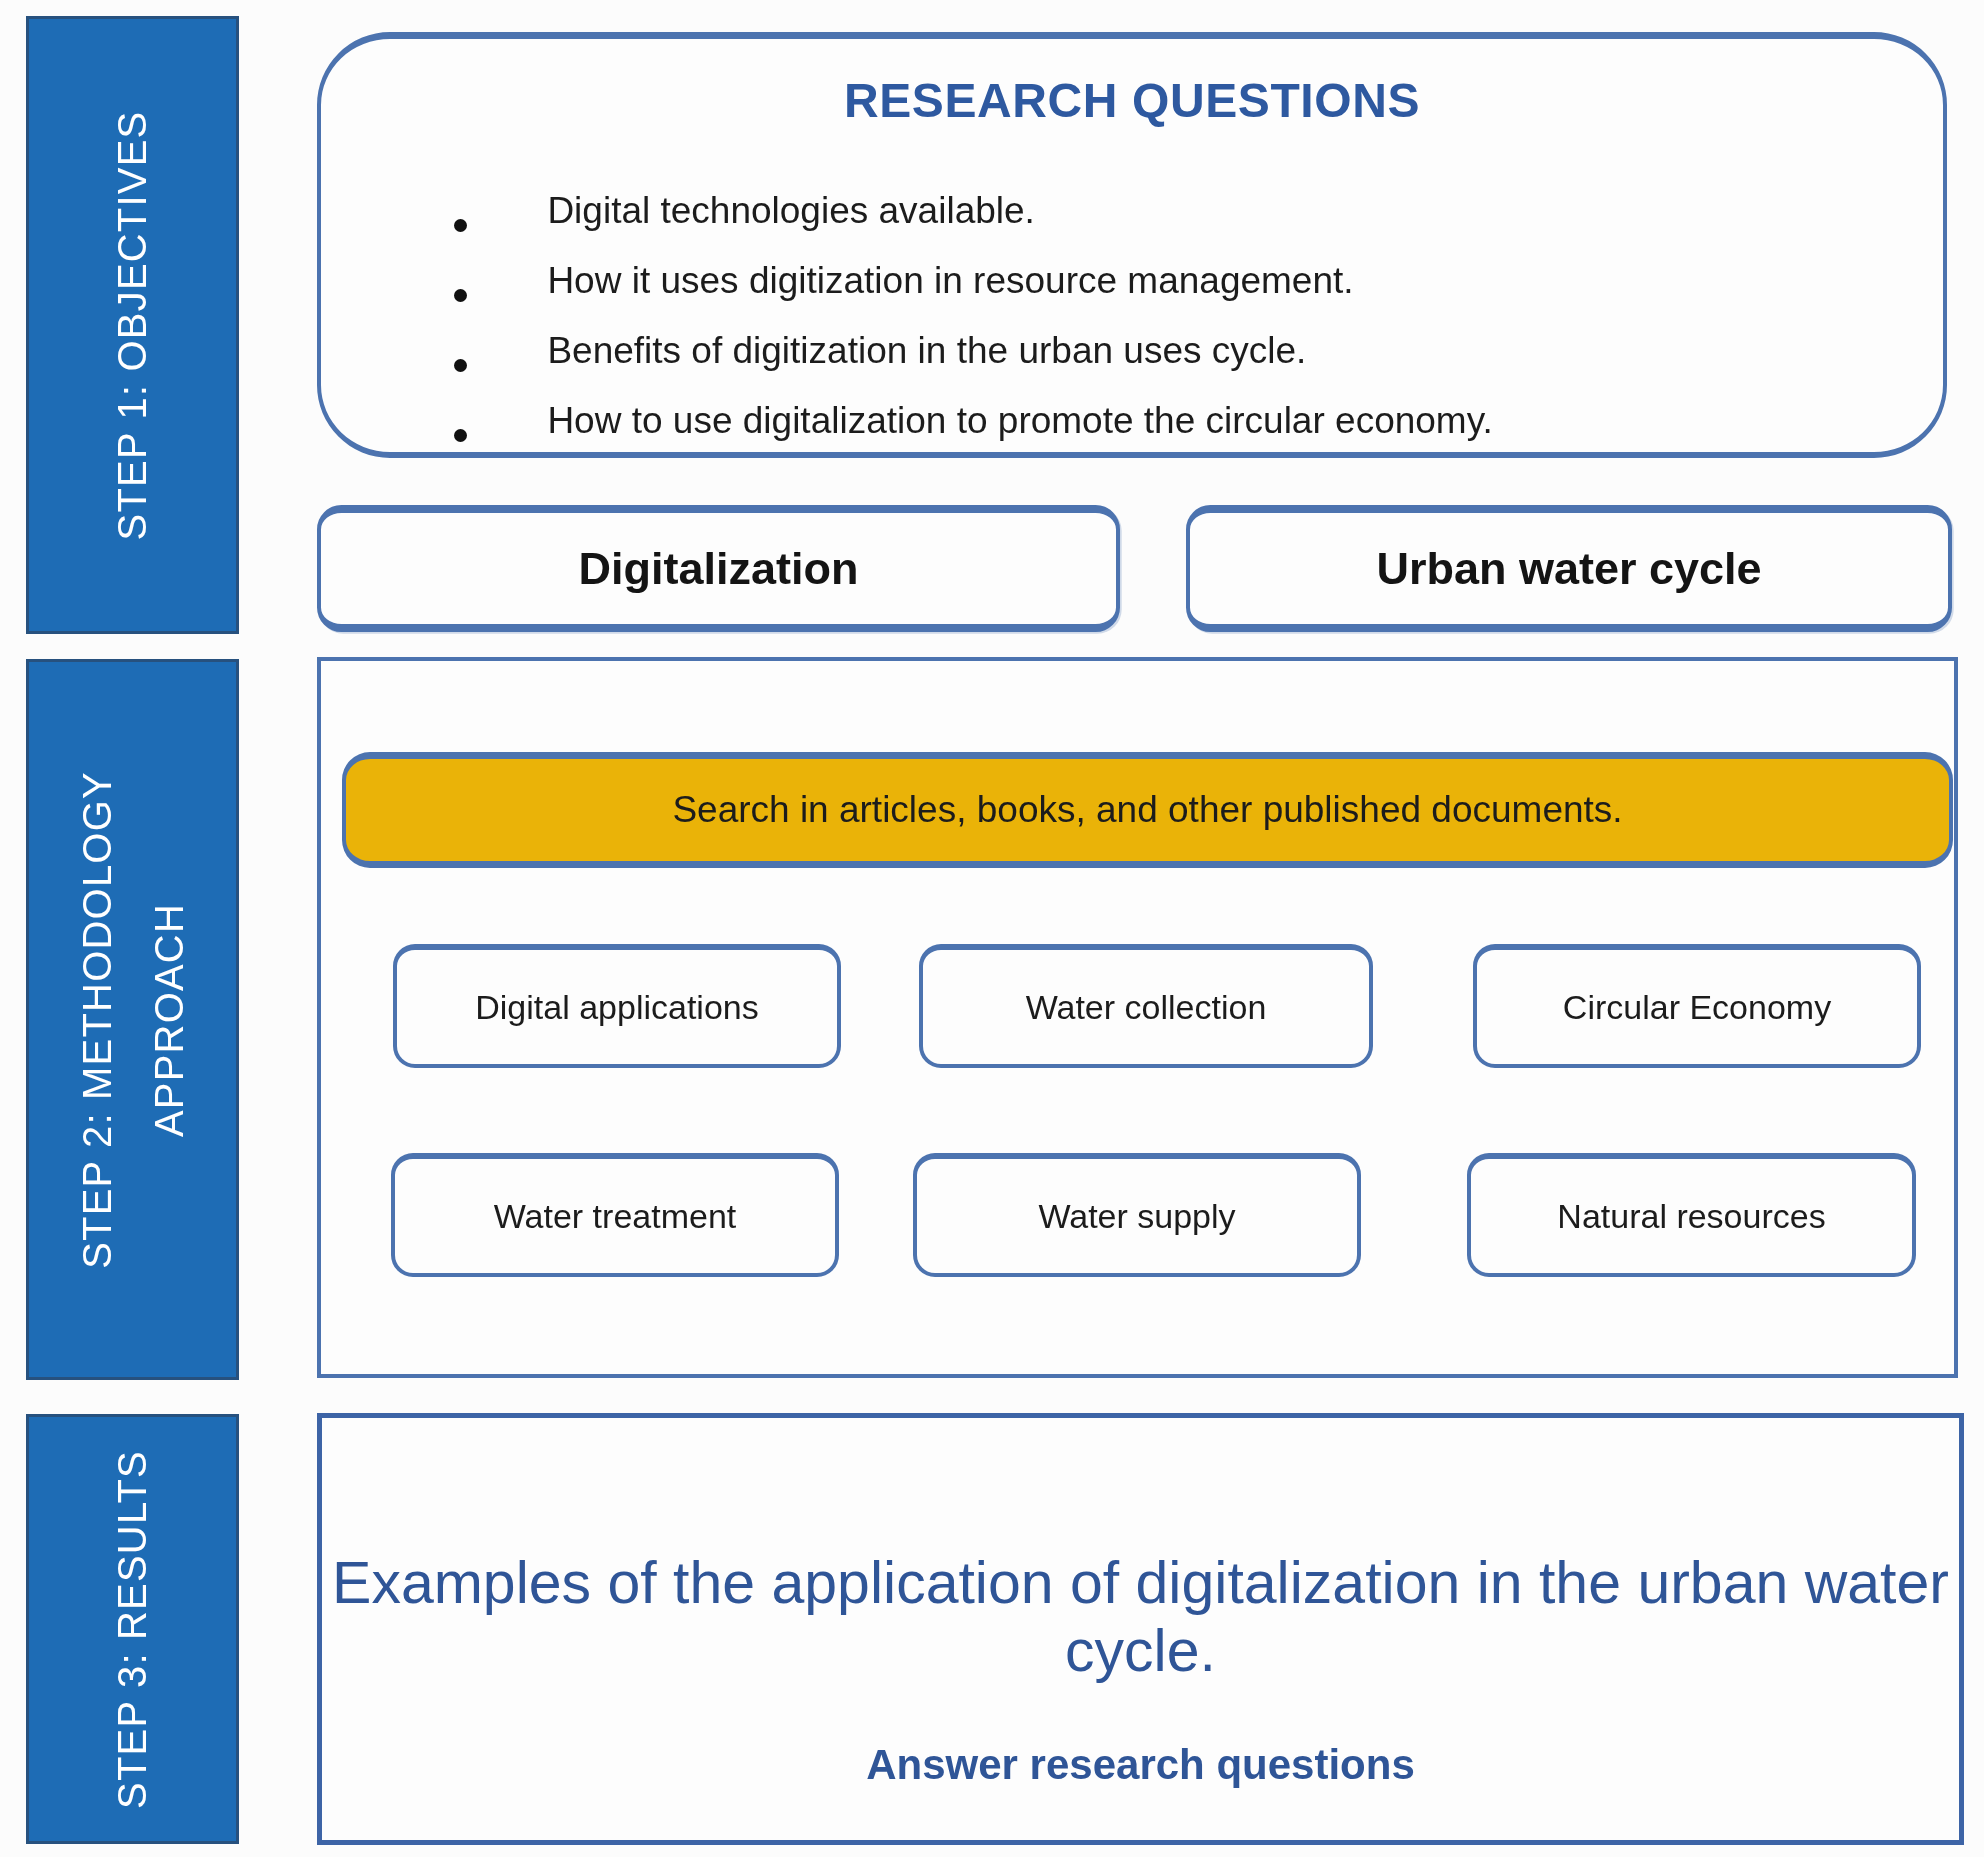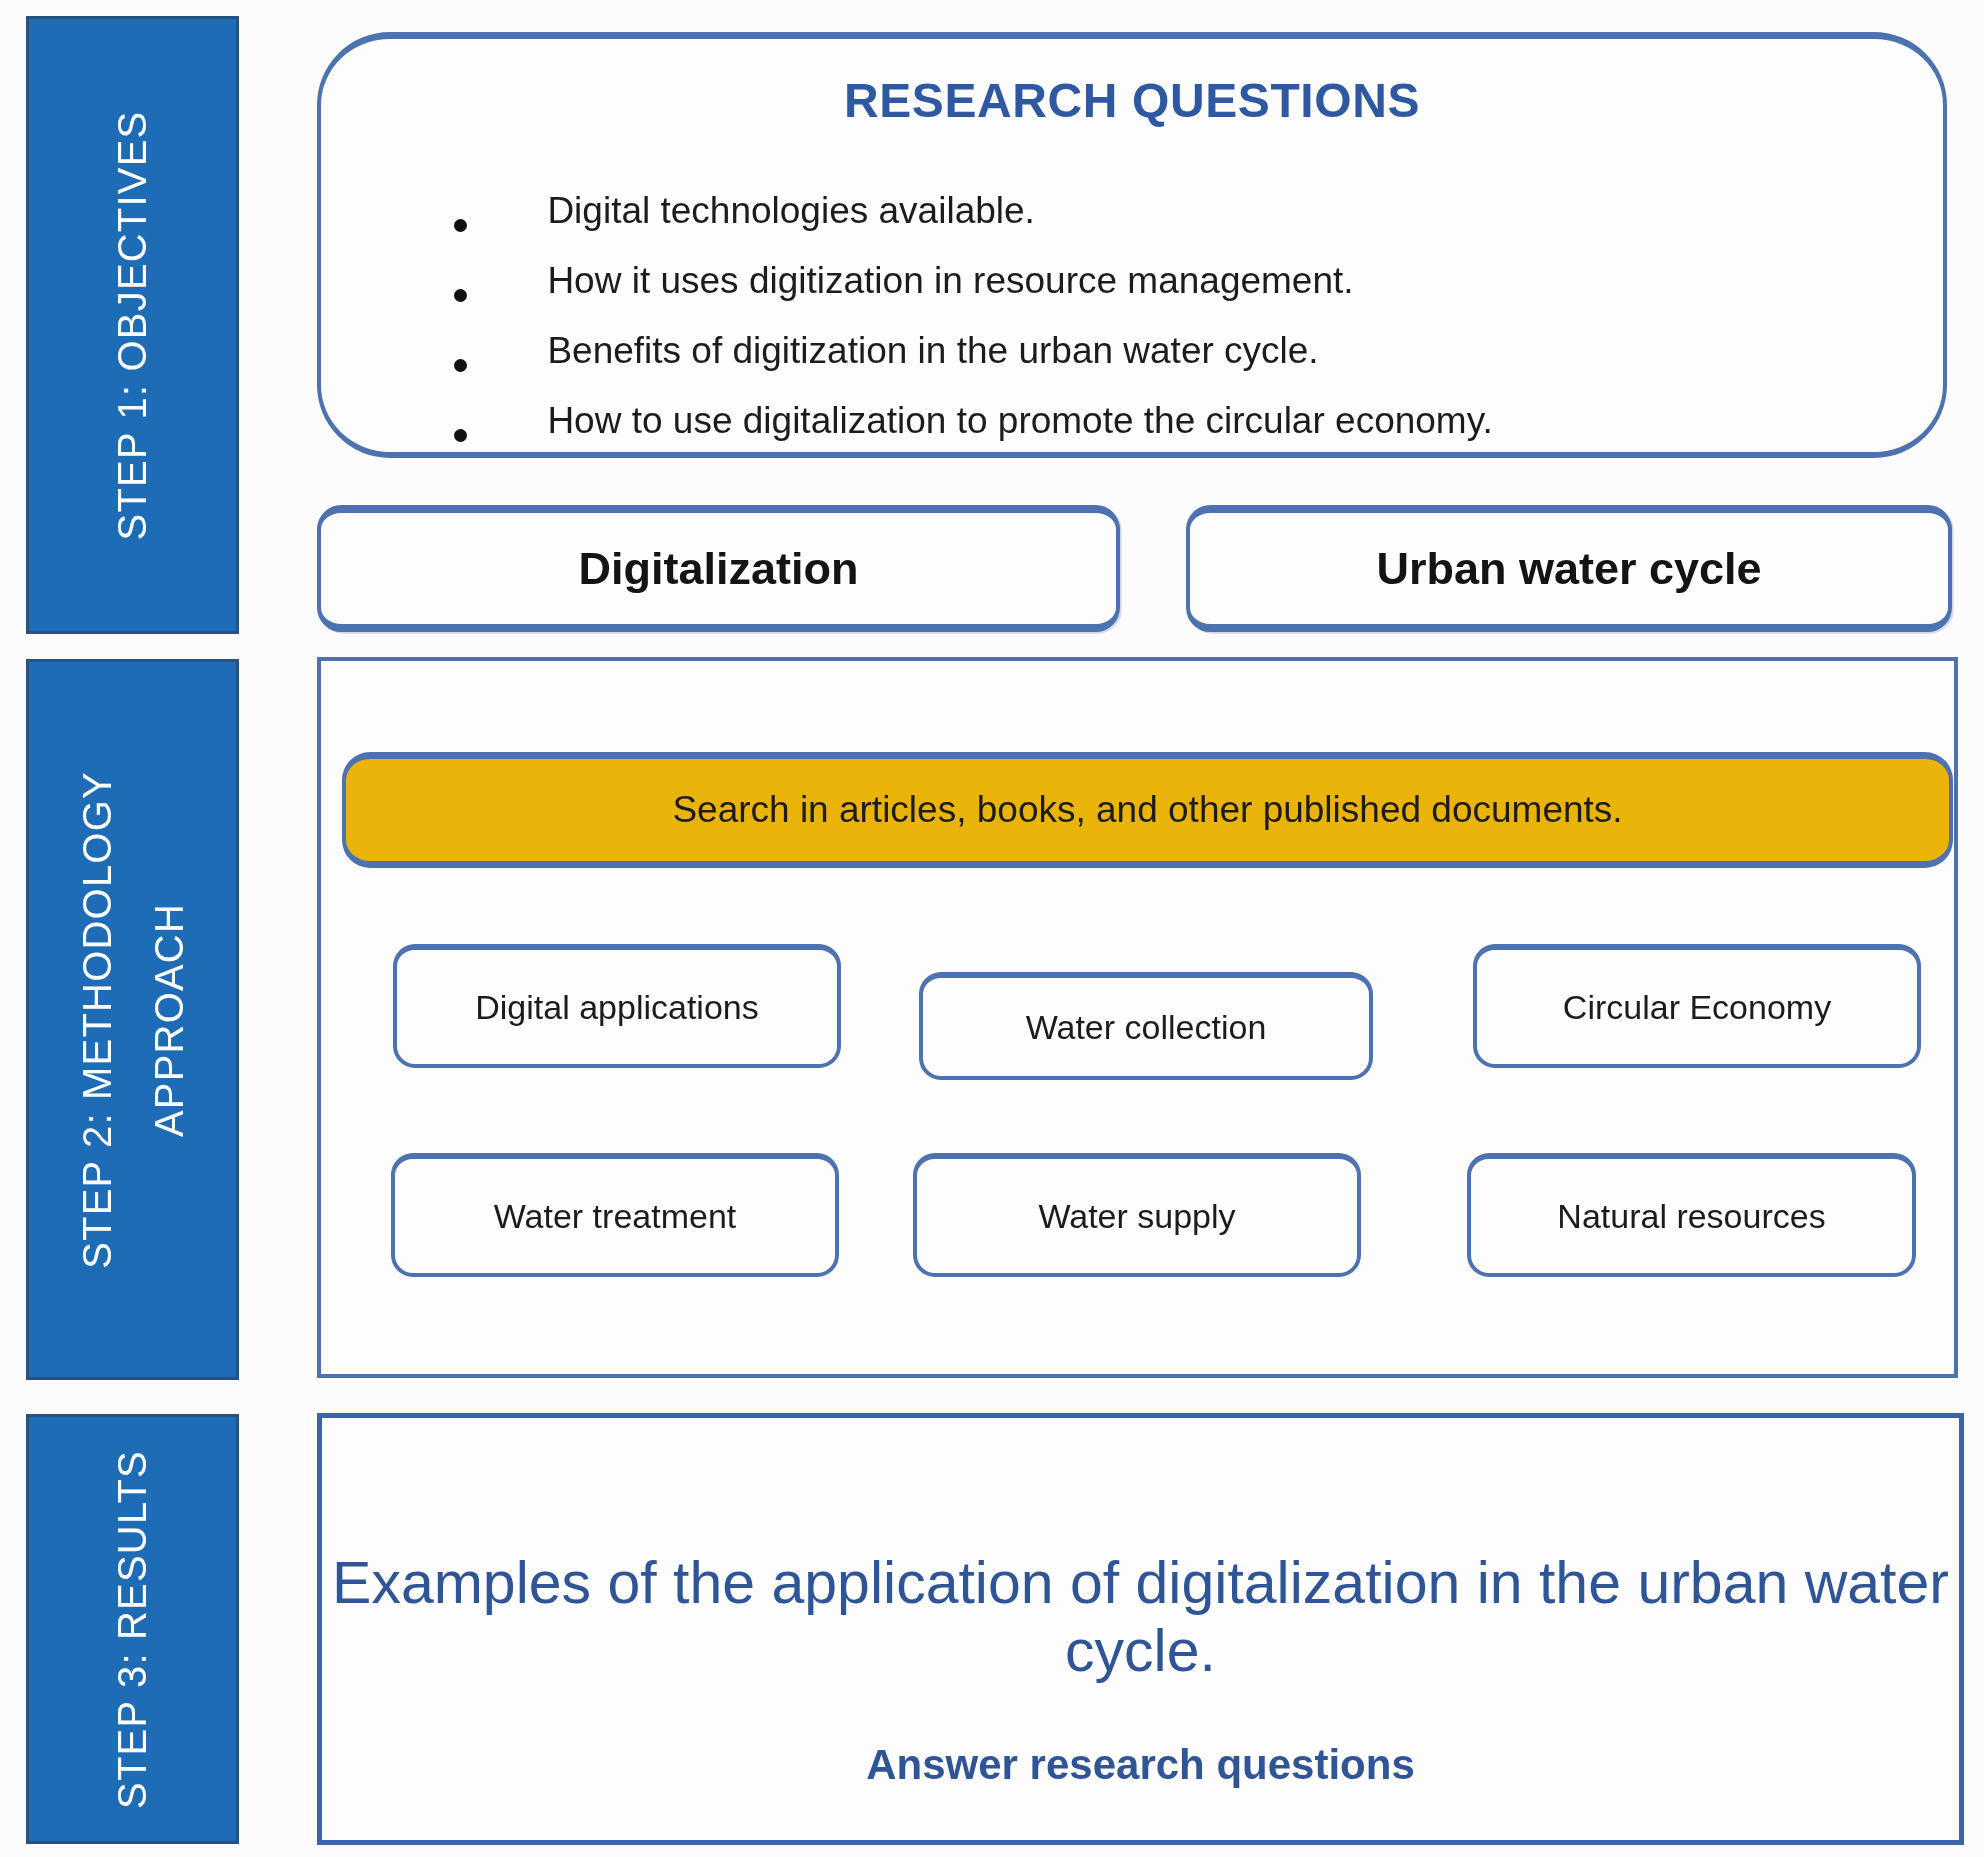--- a/index.html
+++ b/index.html
@@ -141,21 +141,21 @@
     border-top-width: 6.4px;
     border-radius: 22px;
     display: flex;
     align-items: center;
     justify-content: center;
     font-size: 34px;
     color: #1c1c1c;
     margin-top: 8px;
   }
   #topic-0 { left: 393px;  top: 936px; width: 448px; height: 124px; }
-  #topic-1 { left: 919px; top: 964px; width: 454px; height: 108px; }
+  #topic-1 { left: 919px; top: 936px; width: 454px; height: 124px; }
   #topic-2 { left: 1473px; top: 936px; width: 448px; height: 124px; }
   #topic-3 { left: 391px;  top: 1145px; width: 448px; height: 124px; }
   #topic-4 { left: 913px; top: 1145px; width: 448px; height: 124px; }
   #topic-5 { left: 1467px; top: 1145px; width: 449px; height: 124px; }
 
   
   #results-box {
     position: absolute;
     left: 317px; top: 1413px;
     width: 1647px; height: 432px;
@@ -195,21 +195,21 @@
       <div class="bullet-row">
         <span class="bullet-dot"></span>
         <span class="bullet-text">Digital technologies available.</span>
       </div>
       <div class="bullet-row">
         <span class="bullet-dot"></span>
         <span class="bullet-text">How it uses digitization in resource management.</span>
       </div>
       <div class="bullet-row">
         <span class="bullet-dot"></span>
-        <span class="bullet-text">Benefits of digitization in the urban water cycle.</span>
+        <span class="bullet-text">Benefits of digitization in the urban uses cycle.</span>
       </div>
       <div class="bullet-row">
         <span class="bullet-dot"></span>
         <span class="bullet-text">How to use digitalization to promote the circular economy.</span>
       </div>
     </div>
   </div>
 
   <div class="kw-box" id="kw-digitalization">Digitalization</div>
   <div class="kw-box" id="kw-urban-water">Urban water cycle</div>

